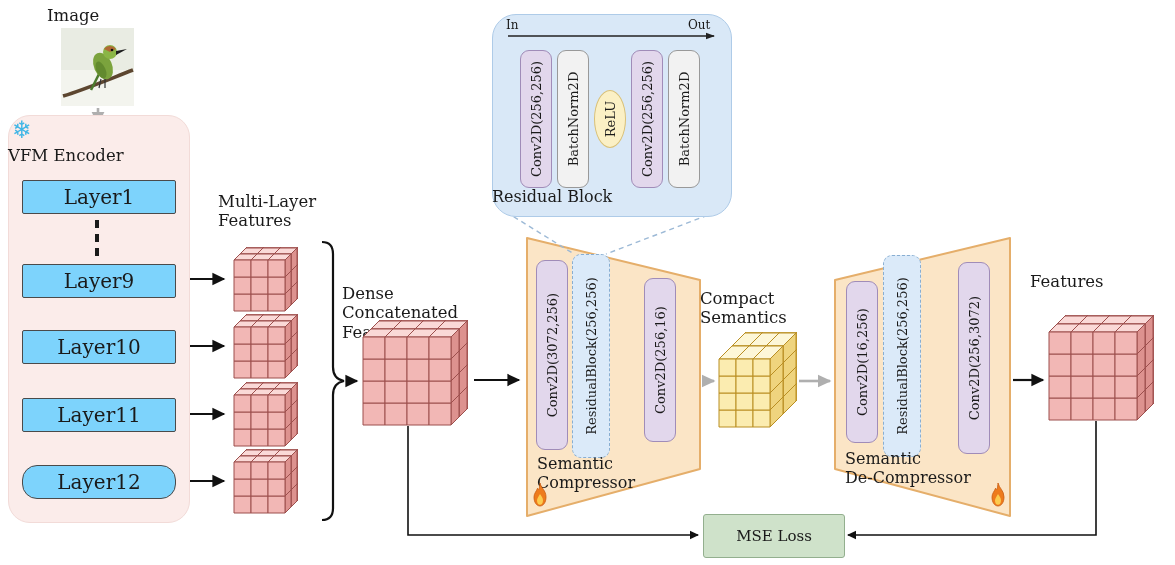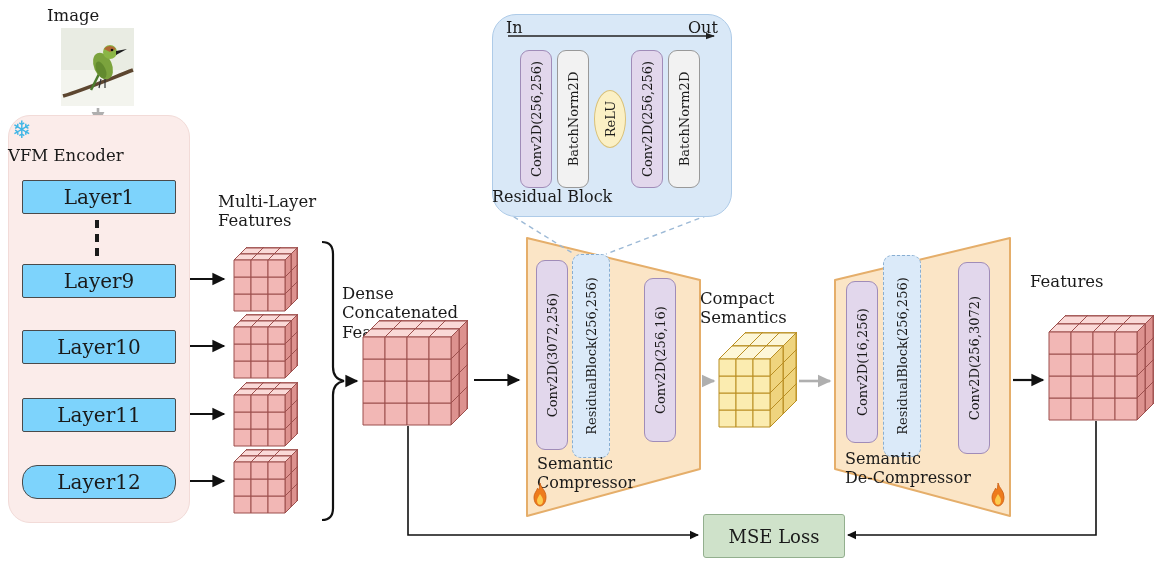--- a/index.html
+++ b/index.html
@@ -1,35 +1,35 @@
 <!DOCTYPE html>
 <html style="--encoder-bg: #FBECEA; --trapezoid-fill: #FBE5C6; --trapezoid-stroke: #E5AE6A; --residual-panel-bg: #D9E8F7; --residual-panel-stroke: #AECBE8; --conv-box-bg: #E2D7EC; --conv-box-stroke: #A08CB8; --resblock-box-bg: #DBEAF9; --resblock-box-stroke: #88AED2; --batchnorm-bg: #F2F2F2; --batchnorm-stroke: #999999; --relu-bg: #FBF0C5; --relu-stroke: #D9C077; --mse-bg: #CFE2CA; --mse-stroke: #93AF8E; --arrow-black: #111111; --arrow-gray: #AFAFAF;"><head>
 <meta charset="utf-8">
 <style>
   html,body{margin:0;padding:0;background:#fff;}
   #canvas{position:relative;width:1175px;height:565px;background:#ffffff;
     font-family:"DejaVu Serif", serif;color:#1a1a1a;overflow:hidden;}
   .abs{position:absolute;}
   .lbl{position:absolute;text-align:left;font-size:16.5px;line-height:1.18;}
   .lbl span{display:block;}
-  .small-lbl{position:absolute;font-size:16px;}
+  .small-lbl{position:absolute;font-size:12px;}
   .panel-encoder{position:absolute;background:var(--encoder-bg);border:1px solid #f2dbd8;border-radius:22px;}
   .layerbox{position:absolute;background:#7dd3fc;border:1.5px solid #4a4a4a;border-radius:2px;
     display:flex;align-items:center;justify-content:center;font-size:20px;}
   .dots{position:absolute;border-left:4.5px dashed #1a1a1a;}
   .respanel{position:absolute;background:var(--residual-panel-bg);border:1.5px solid var(--residual-panel-stroke);border-radius:24px;}
   .vbox{position:absolute;border-radius:9px;}
   .vbox span{position:absolute;left:50%;top:50%;transform:translate(-50%,-50%) rotate(-90deg);
     white-space:nowrap;font-size:13px;}
   .conv{background:var(--conv-box-bg);border:1px solid var(--conv-box-stroke);}
   .resb{background:var(--resblock-box-bg);border:1.4px dashed var(--resblock-box-stroke);}
   .bnorm{background:var(--batchnorm-bg);border:1px solid var(--batchnorm-stroke);}
   .relu{background:var(--relu-bg);border:1px solid var(--relu-stroke);border-radius:50%;}
   .msebox{position:absolute;background:var(--mse-bg);border:1.2px solid var(--mse-stroke);border-radius:3px;
-    display:flex;align-items:center;justify-content:center;font-size:18px;}
+    display:flex;align-items:center;justify-content:center;font-size:15px;}
   .snow{position:absolute;font-size:24px;color:#41b6e6;font-family:"DejaVu Sans",sans-serif;}
   .trap{fill:var(--trapezoid-fill);stroke:var(--trapezoid-stroke);stroke-width:2;stroke-linejoin:round;}
   .arrow-b{stroke:var(--arrow-black);stroke-width:2.2;fill:none;}
   .arrow-g{stroke:var(--arrow-gray);stroke-width:2.6;fill:none;}
   .mseline{stroke:var(--arrow-black);stroke-width:1.6;fill:none;}
   .brace{stroke:#111;stroke-width:2.2;fill:none;}
   .dashcon{stroke:#9cb9d6;stroke-width:1.4;stroke-dasharray:5 4;fill:none;}
   .mk-black{fill:var(--arrow-black);}
   .mk-gray{fill:var(--arrow-gray);}
   .inout-line{stroke:#222;stroke-width:1.3;fill:none;}

